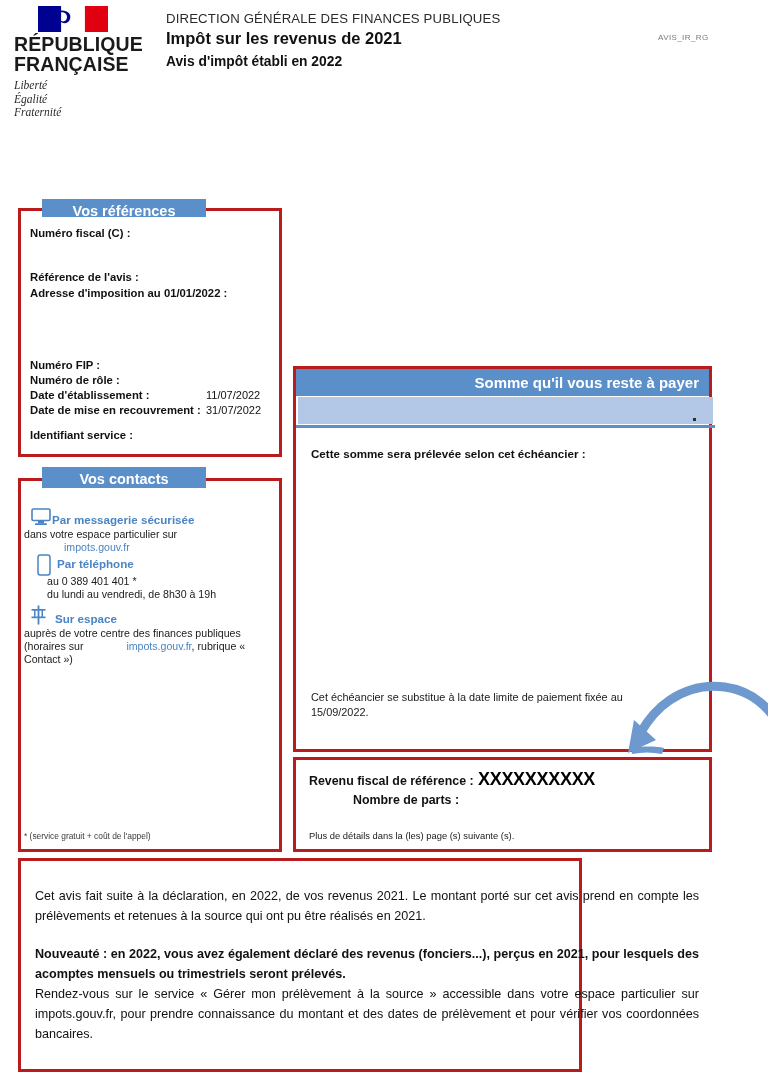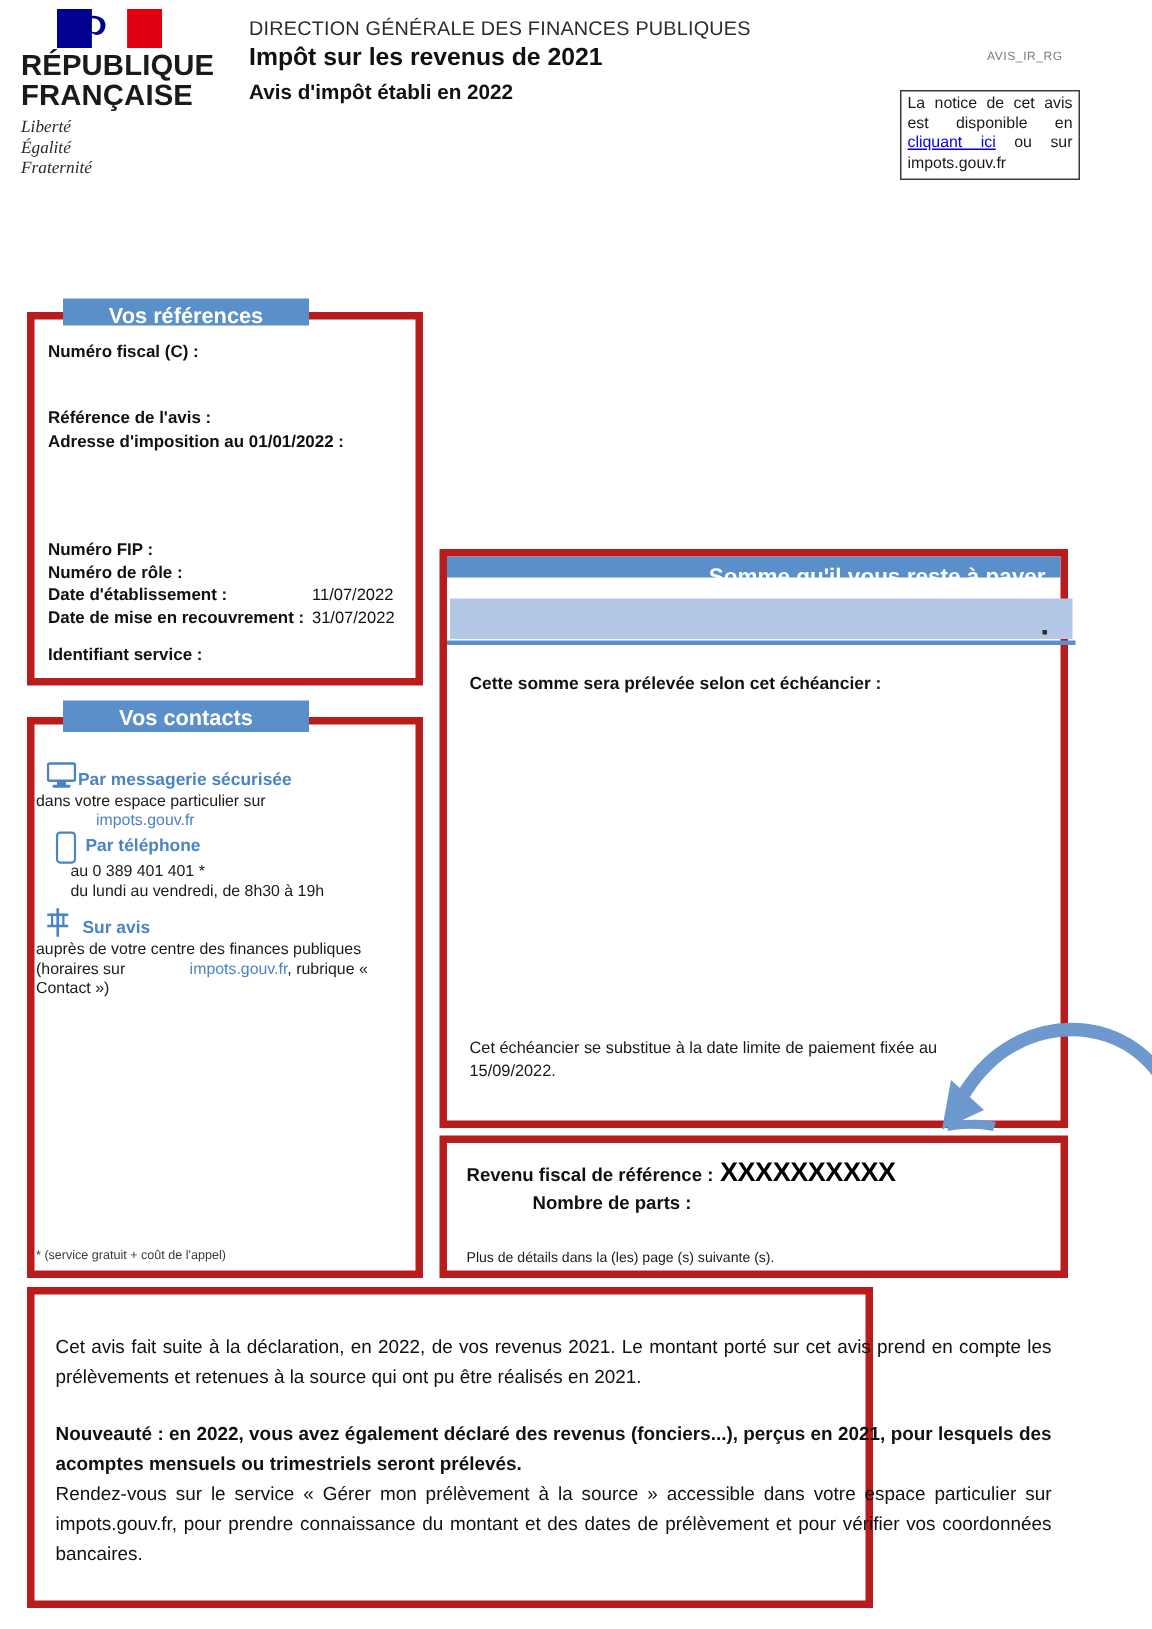--- a/index.html
+++ b/index.html
@@ -81,21 +81,21 @@
     line-height: 13.2px;
     color: #1a1a1a;
     text-align: justify;
     text-align-last: left;
   }
   #notice-box .lnk { text-decoration: underline; }
 
   
   .fbox {
     position: absolute;
-    border: 5px solid #b91c1c;
+    border: 3px solid #b91c1c;
     background: #ffffff;
     box-sizing: border-box;
   }
 
   .tab-title {
     position: absolute;
     background: #5b8fc9;
     color: #ffffff;
     font-weight: bold;
     font-size: 14.5px;
@@ -155,21 +155,21 @@
     font-size: 8.4px;
     color: #3a3a3a;
   }
 
   
   #box-somme { left: 293px; top: 366px; width: 419px; height: 386px; }
   #somme-head {
     position: absolute;
     left: 0; top: 0;
     width: 100%;
-    height: 14px;
+    height: 27px;
     background: #5b8fc9;
     color: #ffffff;
     font-weight: bold;
     font-size: 15px;
     line-height: 27px;
     text-align: right;
     padding-right: 10px;
     box-sizing: border-box;
   }
   #somme-subrow {
@@ -289,23 +289,20 @@
   </div>
 
   <div id="title-block">
     <div id="dgfip">DIRECTION GÉNÉRALE DES FINANCES PUBLIQUES</div>
     <div id="avis-title">Impôt sur les revenus de 2021</div>
     <div id="avis-sub">Avis d'impôt établi en 2022</div>
   </div>
 
   <div id="avis-code">AVIS_IR_RG</div>
 
-  <div id="notice-box">
-    <span>La notice de cet avis est disponible en </span><a class="lnk" href="#">cliquant ici</a><span> ou sur impots.gouv.fr</span>
-  </div>
 </div>
 
 <div class="fbox" id="box-refs">
   <div class="ref-line" style="left:9px; top:16px;">Numéro fiscal (C) :</div>
   <div class="ref-val" style="left:185px; top:16px;"></div>
 
   <div class="ref-line" style="left:9px; top:60px;">Référence de l'avis :</div>
   <div class="ref-val" style="left:185px; top:60px;"></div>
 
   <div class="ref-line" style="left:9px; top:76px;">Adresse d'imposition au 01/01/2022 :</div>
@@ -348,21 +345,21 @@
 <div class="c-body" style="left:47px; top:575px;">au 0 389 401 401 *</div>
 <div class="c-body" style="left:47px; top:588px;">du lundi au vendredi, de 8h30 à 19h</div>
 
 <svg class="c-icon" style="left:30px; top:605px; width:17px; height:20px;" viewBox="0 0 17 20">
   <rect x="1.5" y="4" width="14" height="1.7" fill="#4a84c4"></rect>
   <rect x="1.5" y="11.5" width="14" height="1.7" fill="#4a84c4"></rect>
   <rect x="7.6" y="0.5" width="1.8" height="19" fill="#4a84c4"></rect>
   <rect x="4.0" y="4" width="1.5" height="8" fill="#4a84c4"></rect>
   <rect x="11.5" y="4" width="1.5" height="8" fill="#4a84c4"></rect>
 </svg>
-<div class="c-head" style="left:55px; top:612px;">Sur avis</div>
+<div class="c-head" style="left:55px; top:612px;">Sur espace</div>
 <div class="c-body just" style="left:24px; top:627px; width:249px;">auprès de votre centre des finances publiques</div>
 <div class="c-body" style="left:24px; top:640px; width:249px;">
   <span>(horaires sur </span><span class="blue">impots.gouv.fr</span><span>, rubrique « Contact »)</span>
 </div>
 
 <div id="footnote">* (service gratuit + coût de l'appel)</div>
 
 <div class="fbox" id="box-somme">
   <div id="somme-head">Somme qu'il vous reste à payer</div>
   <div id="somme-subrow">

